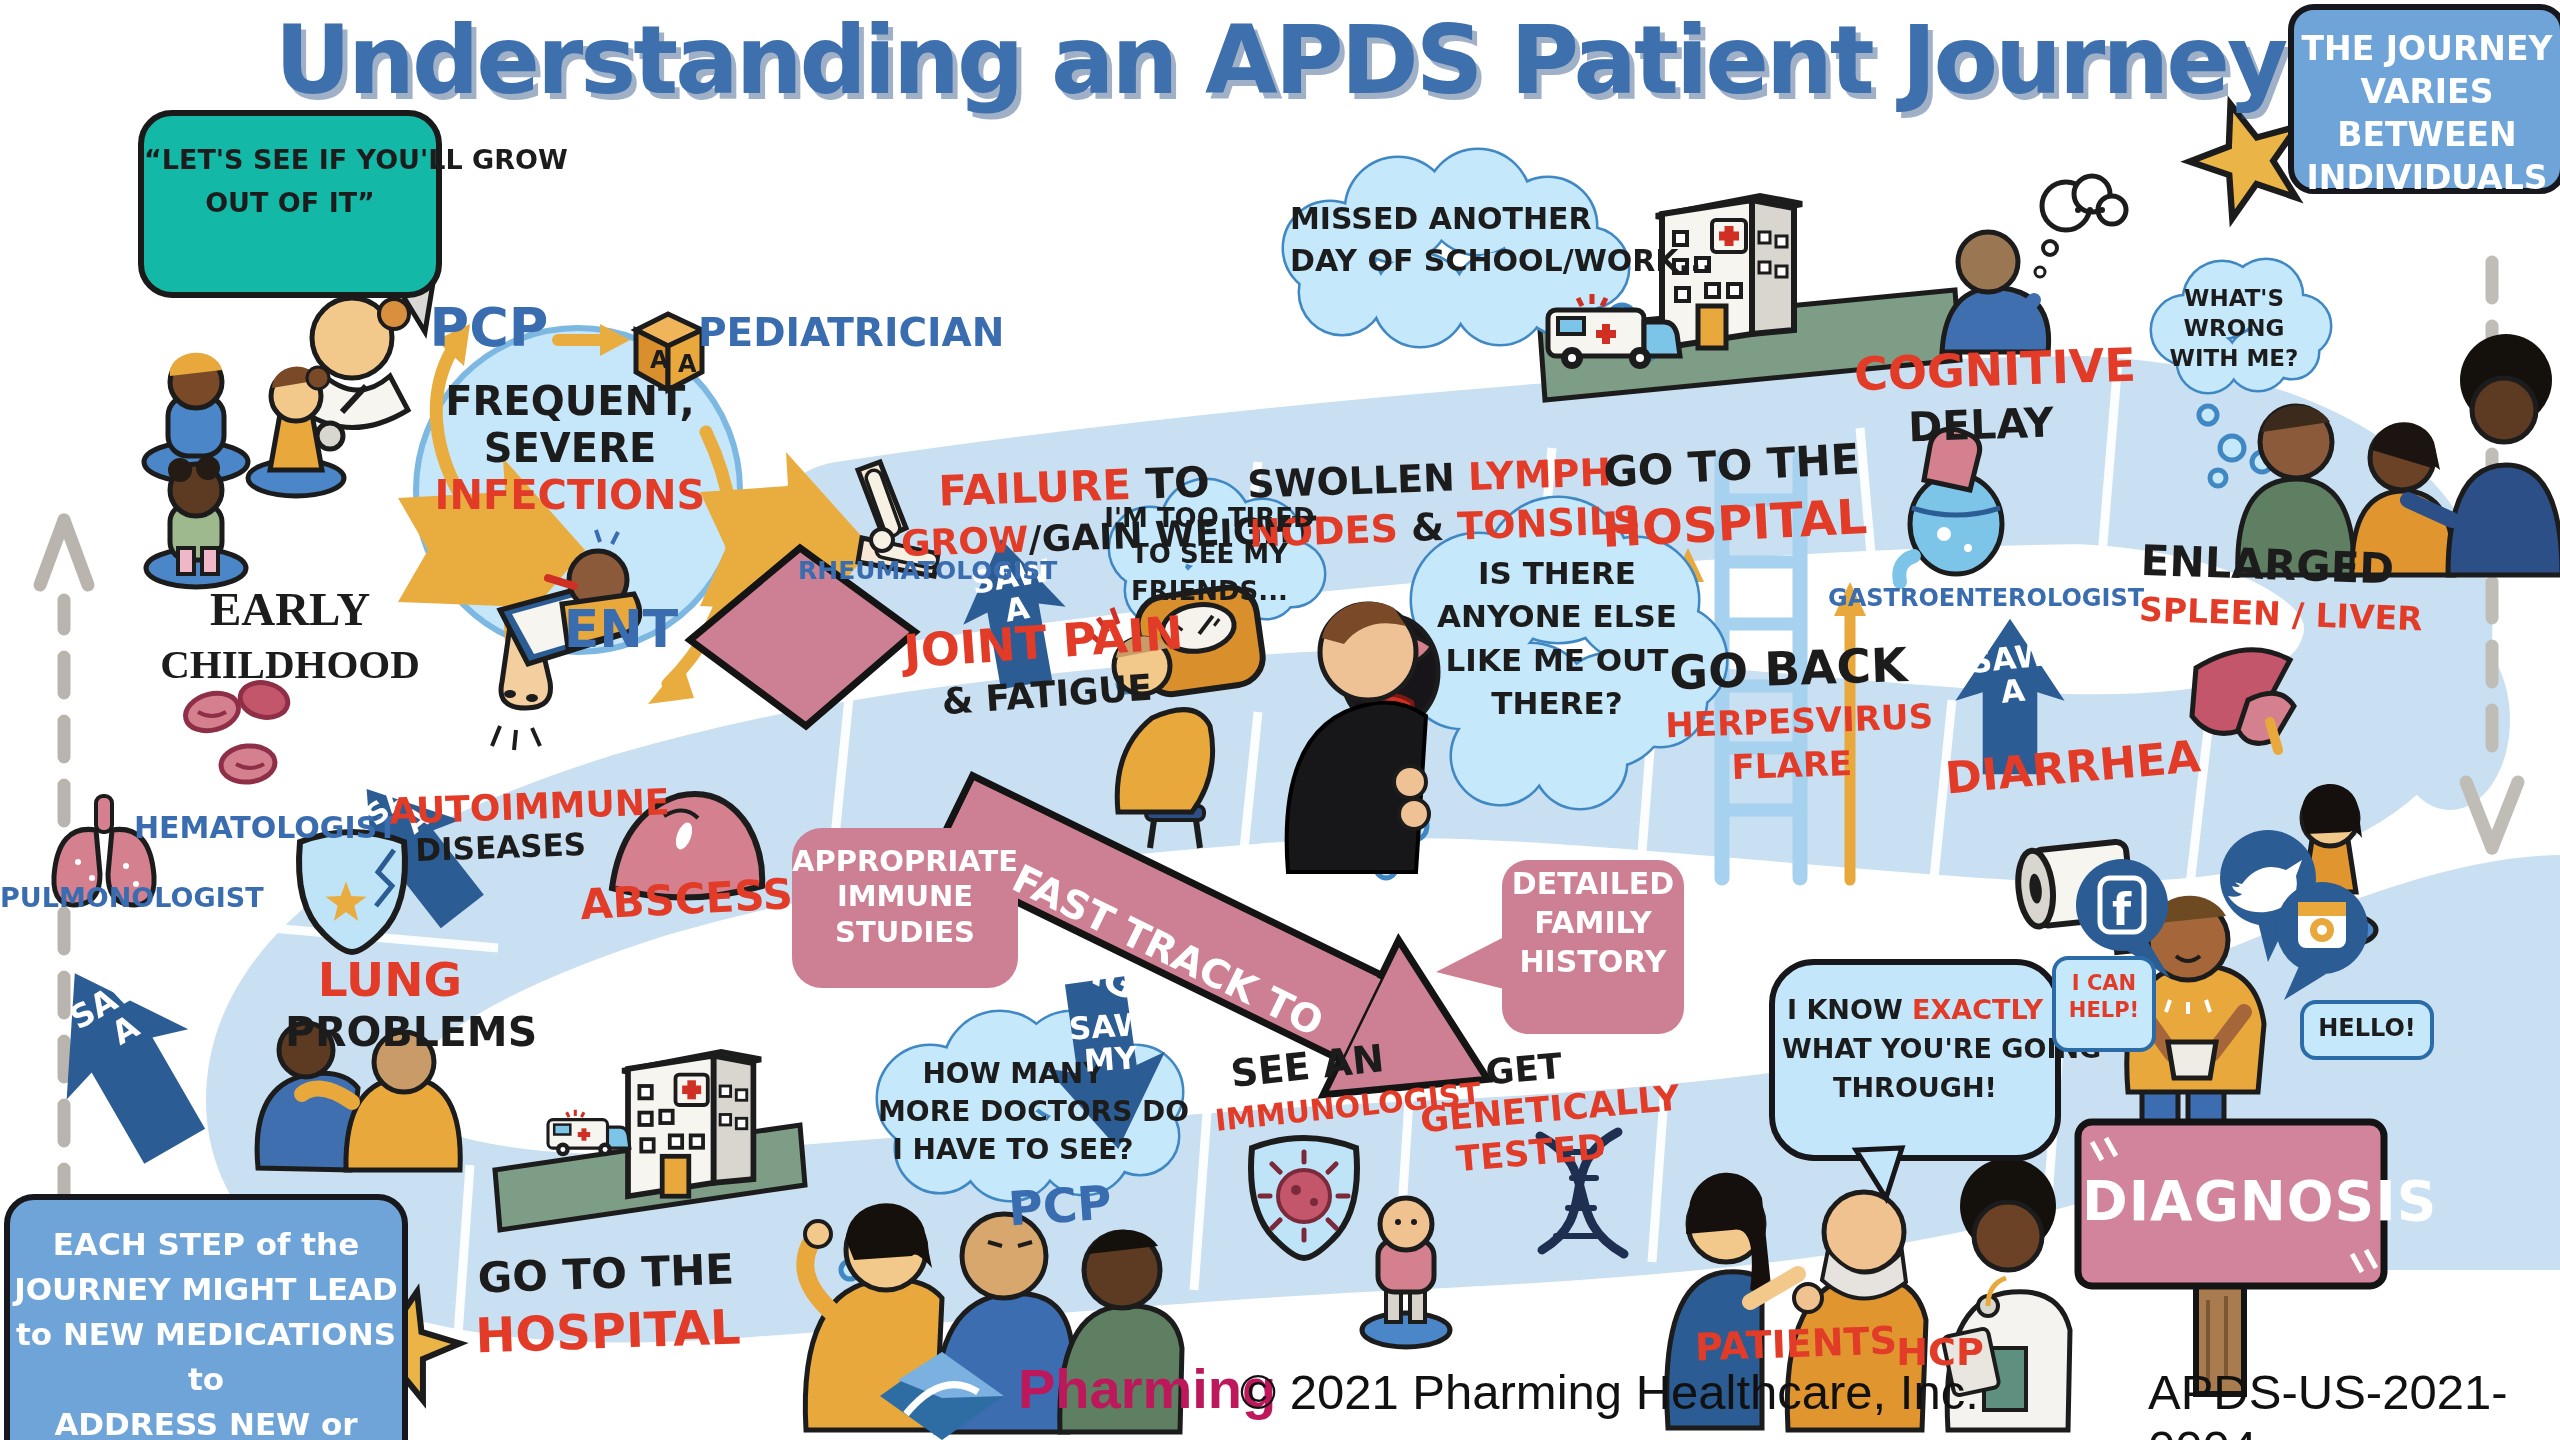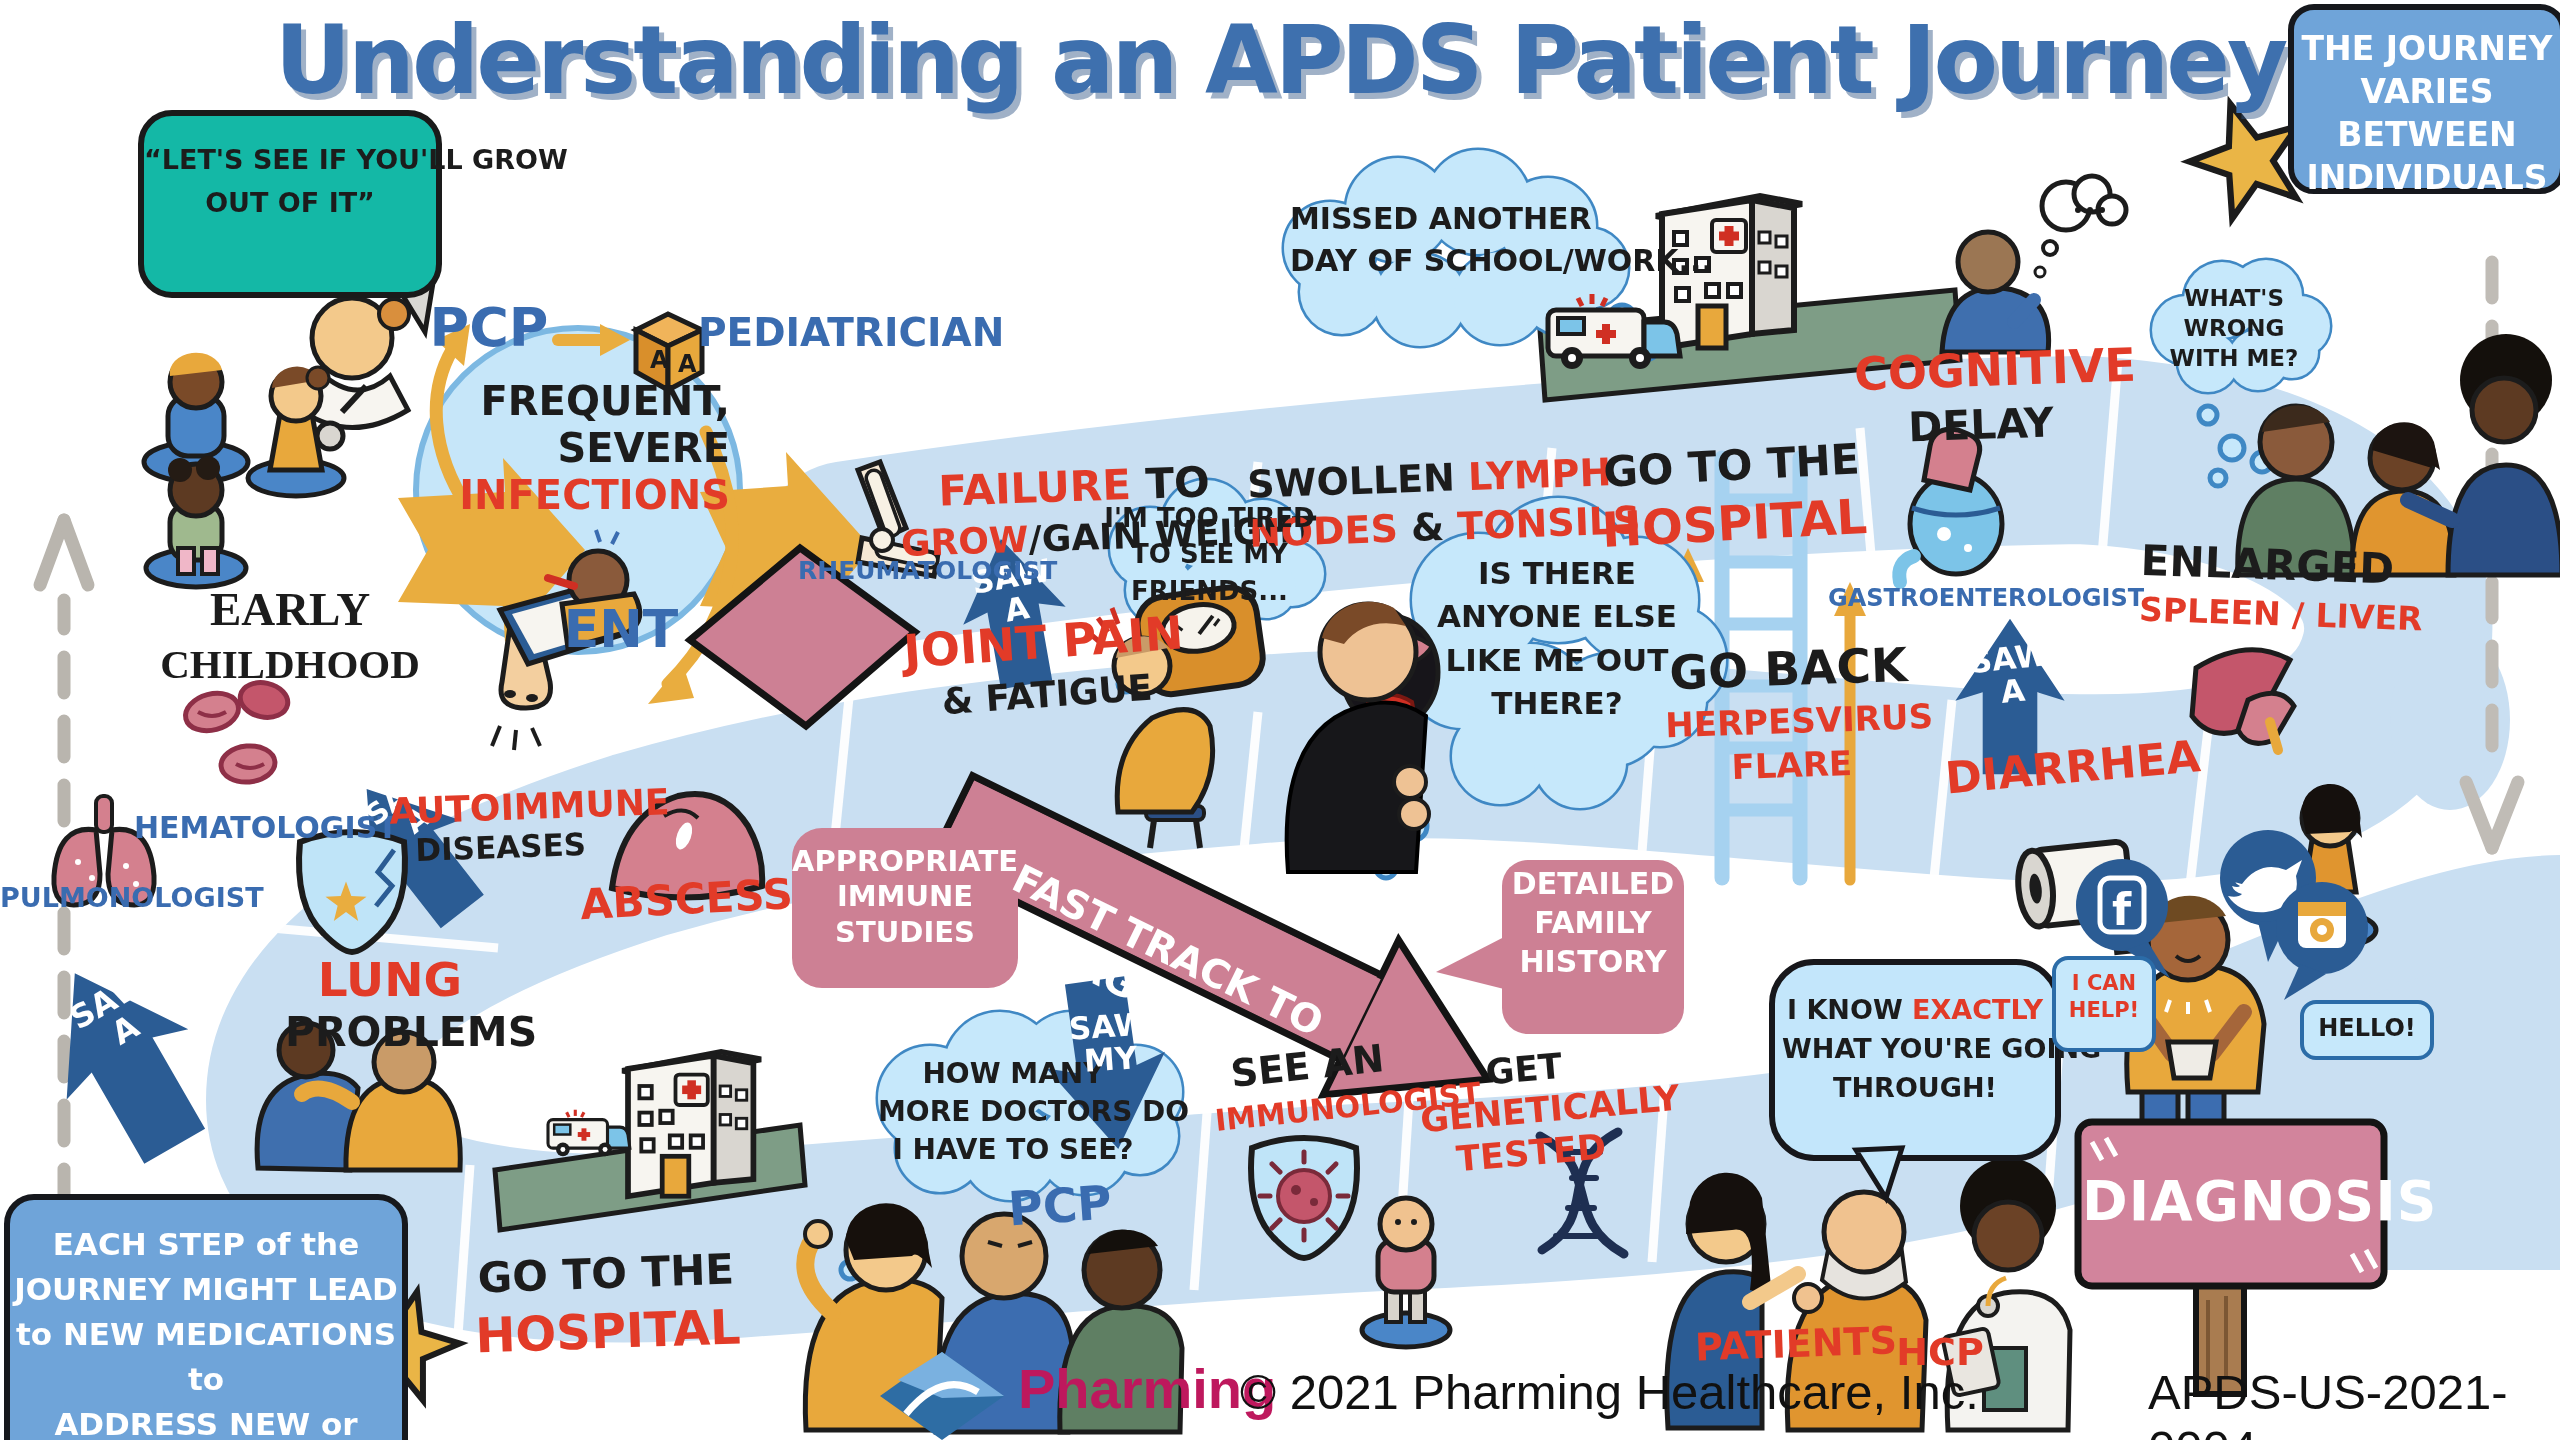--- a/index.html
+++ b/index.html
@@ -595,21 +595,21 @@
 </div>
 
 <div class="lbl" style="left:138px;top:110px;width:292px;height:154px;background:#14b8a6;border:6px solid #1a1a1a;border-radius:34px;font-size:27px;line-height:1.6;padding-top:22px;">
   <div>“LET'S SEE IF YOU'LL GROW</div>
   <div>OUT OF IT”</div>
 </div>
 
 <div class="lbl b" style="left:424px;top:296px;width:130px;font-size:54px;">PCP</div>
 <div class="lbl b" style="left:698px;top:310px;width:290px;font-size:39px;">PEDIATRICIAN</div>
 
-<div class="lbl" style="left:450px;top:378px;width:280px;font-size:40px;line-height:1.18;text-align:right;">
+<div class="lbl" style="left:430px;top:378px;width:280px;font-size:40px;line-height:1.18;">
   <div>FREQUENT,</div>
   <div>SEVERE</div>
   <div class="r">INFECTIONS</div>
 </div>
 
 <div class="lbl" style="left:130px;top:580px;width:320px;line-height:1.25;font-family:Liberation Serif, serif;">
   <div style="font-size:47px">EARLY</div>
   <div style="font-size:41px">CHILDHOOD</div>
 </div>
 

